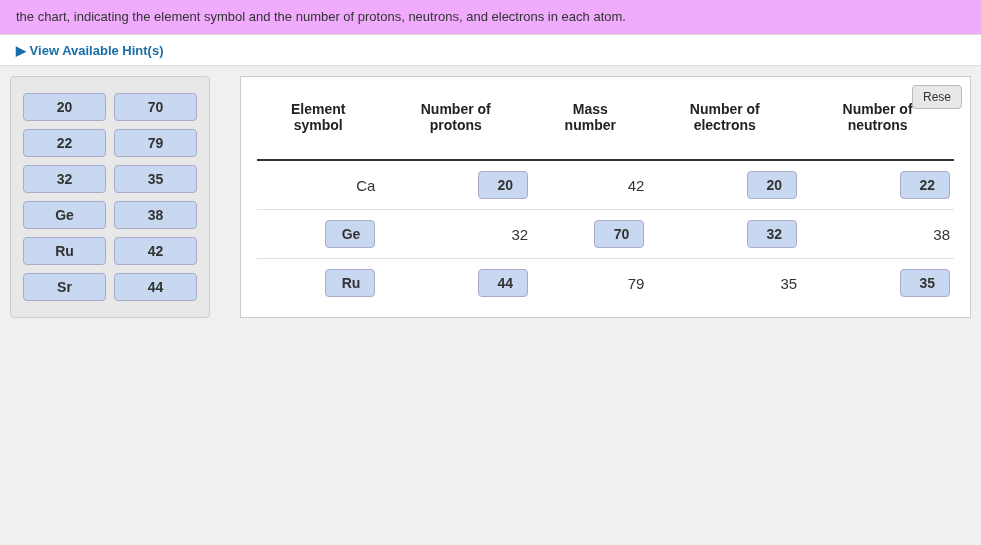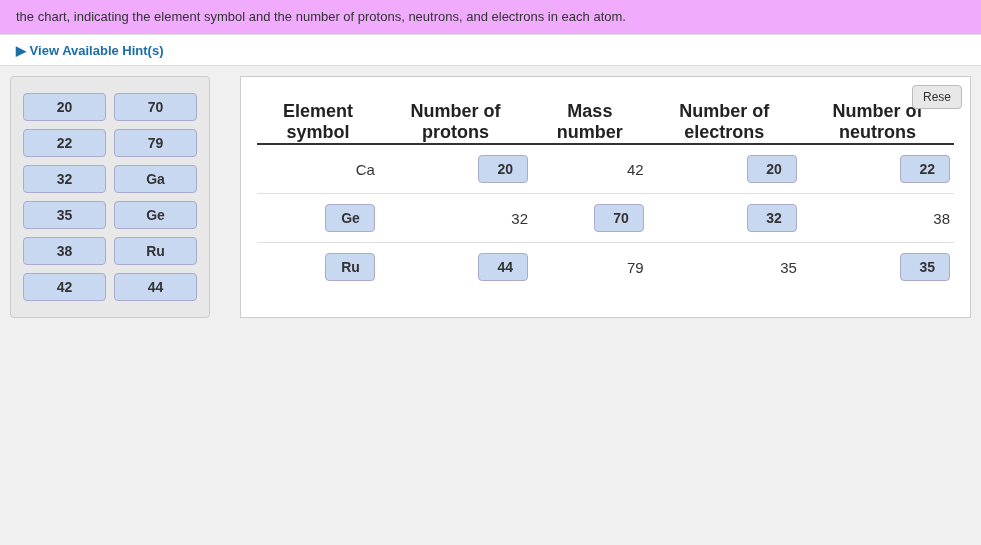--- a/index.html
+++ b/index.html
@@ -89,25 +89,25 @@
       font-size: 12px;
       cursor: pointer;
       color: #333;
     }
     table {
       width: 100%;
       border-collapse: collapse;
       margin-top: 8px;
     }
     th {
-      font-size: 18px;
+      font-size: 14px;
       font-weight: bold;
       color: #222;
       text-align: center;
-      padding: 6px 4px 0 4px;
+      padding: 6px 4px 26px 4px;
       border-bottom: 2px solid #333;
     }
     td {
       text-align: right;
       padding: 10px 4px;
       font-size: 15px;
       color: #333;
     }
     tr:not(:last-child) td {
       border-bottom: 1px solid #e0e0e0;
@@ -136,26 +136,26 @@
   <span>View Available Hint(s)</span>
 </div>
 
 <div class="main-content">
   <div class="left-panel" id="left-chips">
   <div class="label-chip text-chip">20</div>
       <div class="label-chip text-chip">70</div>
       <div class="label-chip text-chip">22</div>
       <div class="label-chip text-chip">79</div>
       <div class="label-chip text-chip">32</div>
-      <div class="label-chip text-chip">Ga</div>
       <div class="label-chip text-chip">35</div>
       <div class="label-chip text-chip">Ge</div>
       <div class="label-chip text-chip">38</div>
       <div class="label-chip text-chip">Ru</div>
       <div class="label-chip text-chip">42</div>
+      <div class="label-chip text-chip">Sr</div>
       <div class="label-chip text-chip">44</div>
     </div>
 
   <div class="right-panel">
     <button class="reset-btn">Rese</button>
     <table>
       <thead>
         <tr>
           <th>Element<br>symbol</th>
           <th>Number of<br>protons</th>

